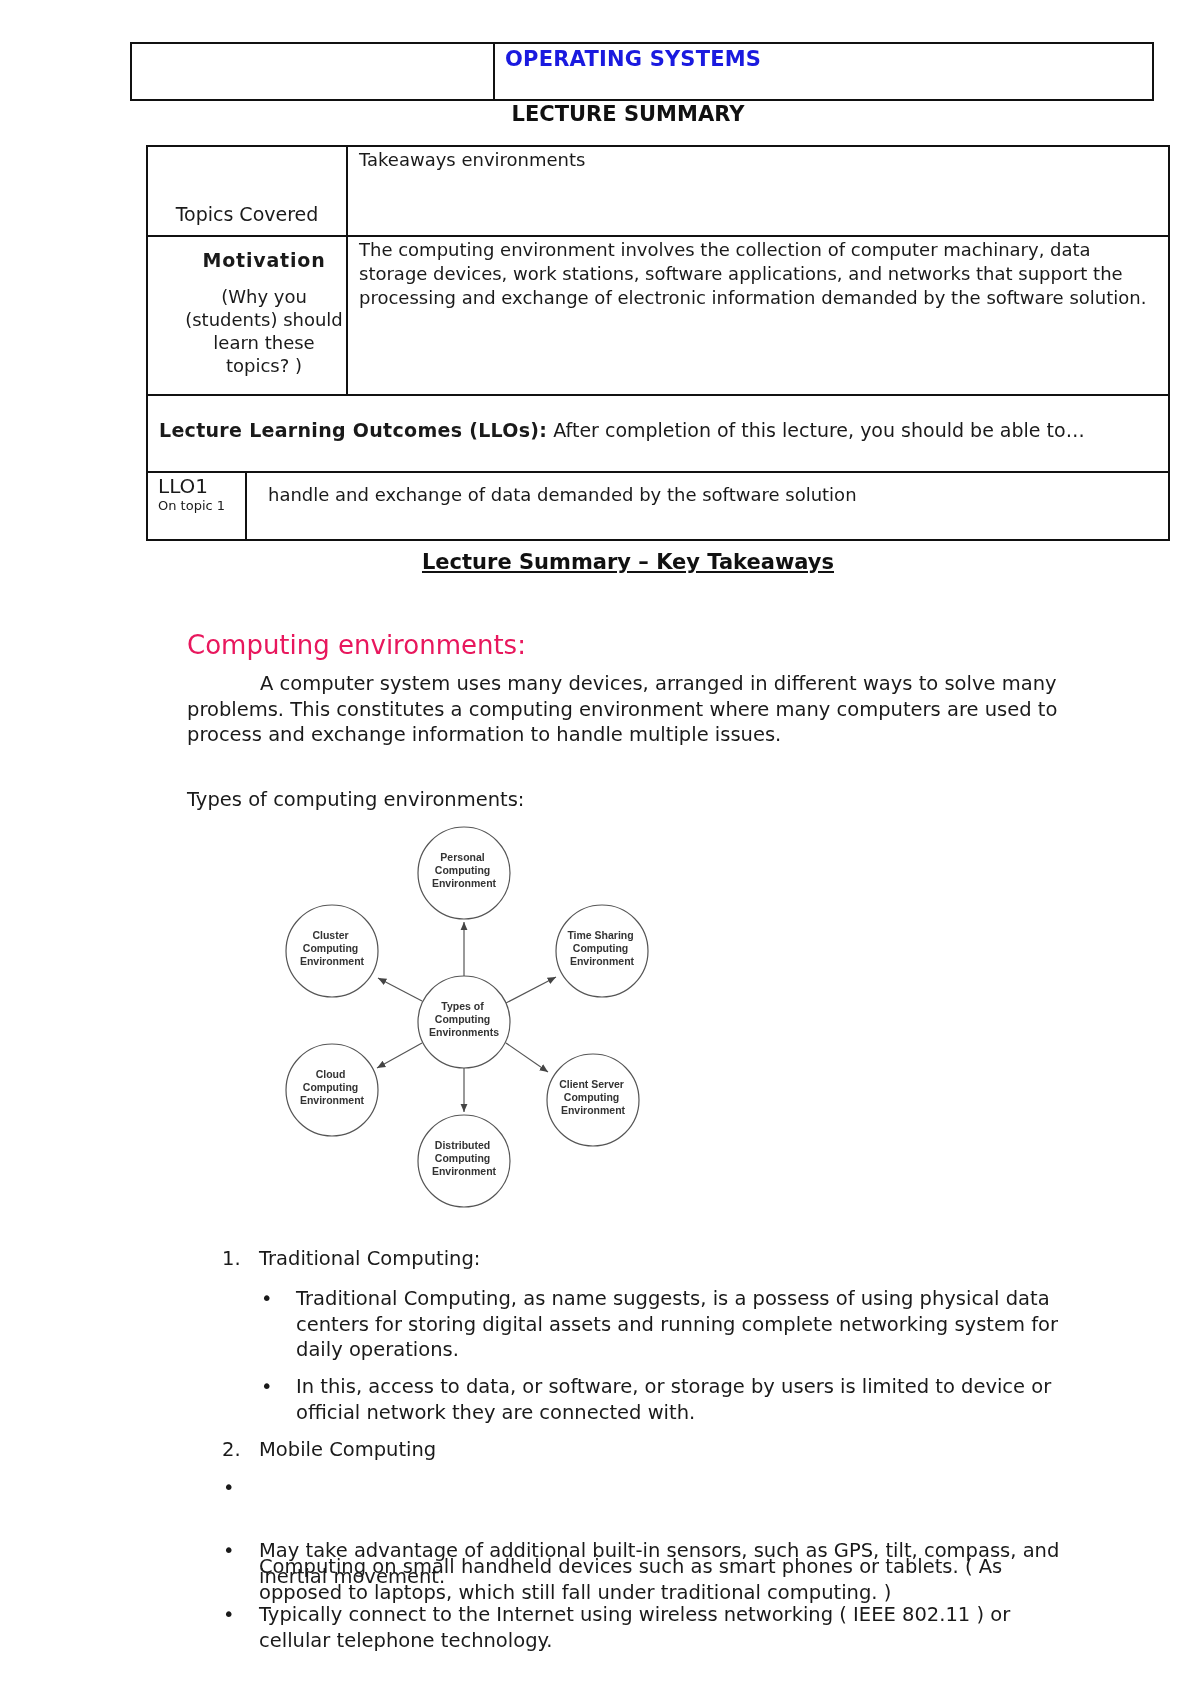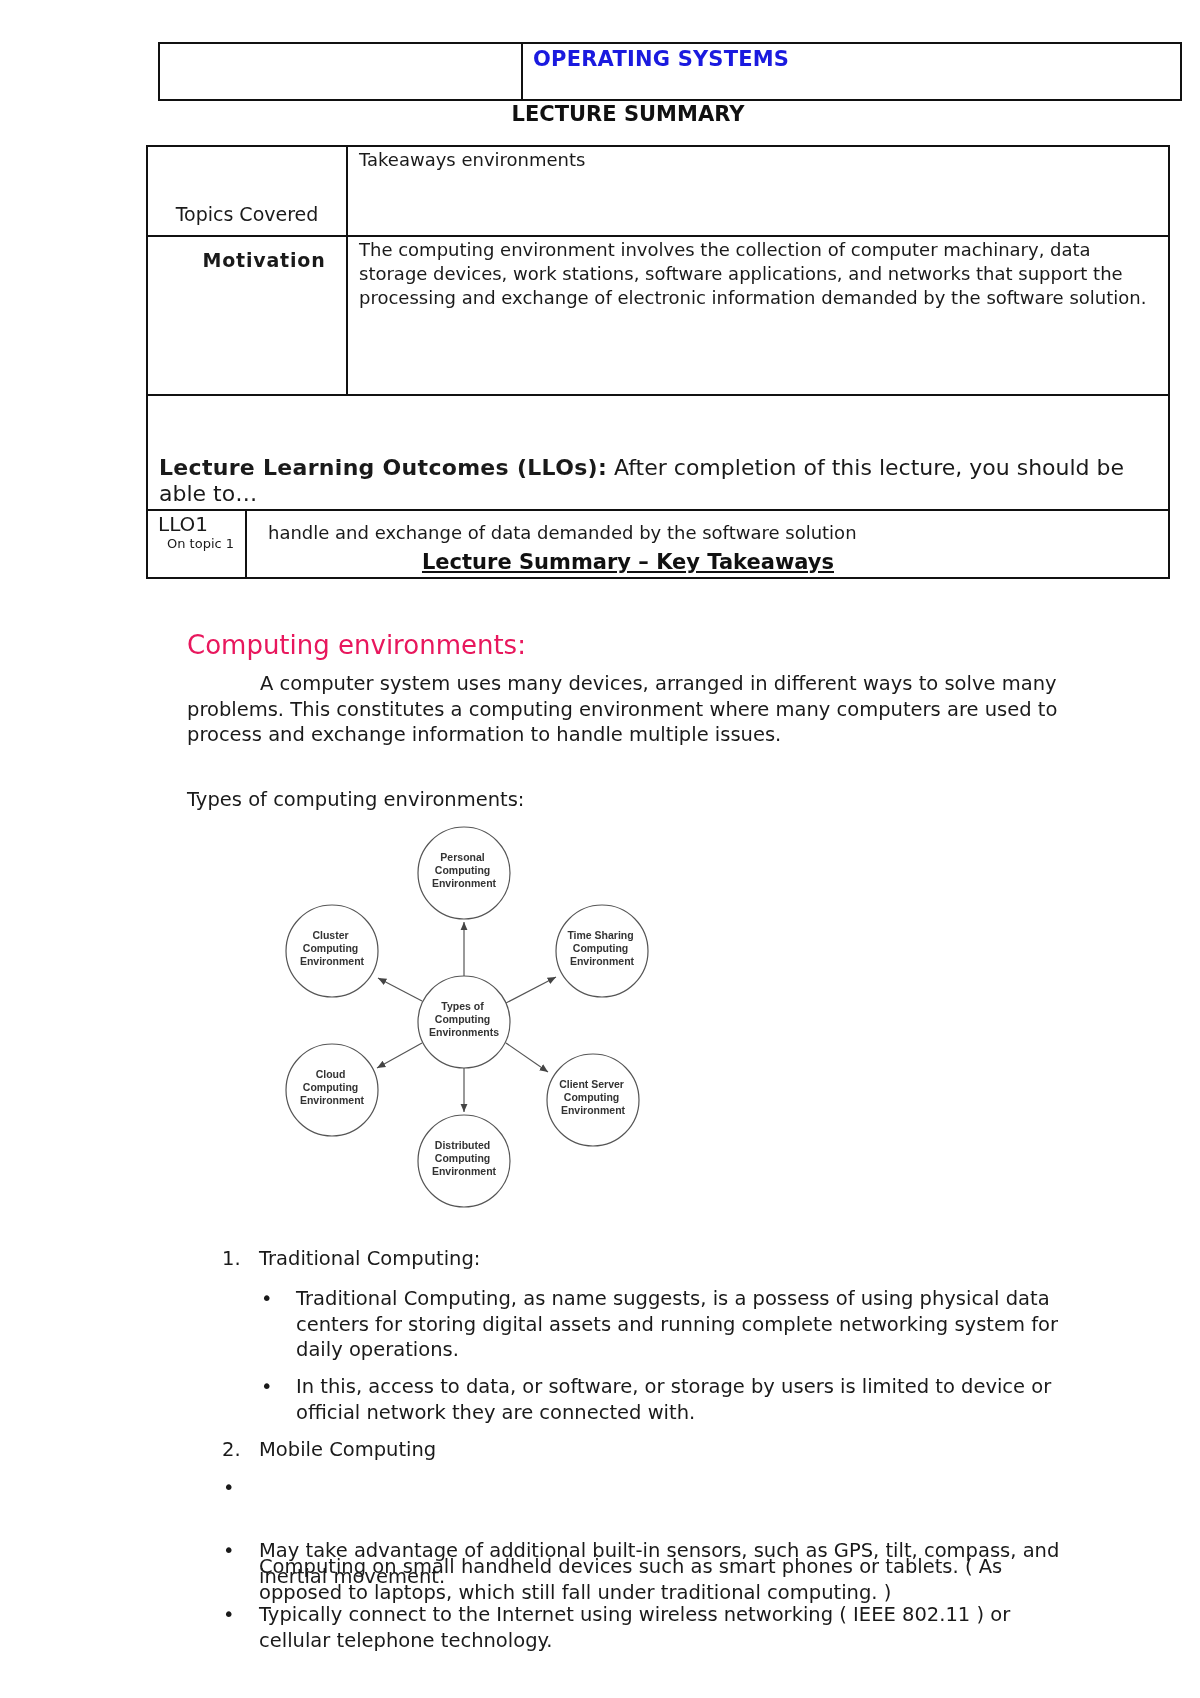--- a/index.html
+++ b/index.html
@@ -4,21 +4,21 @@
 <style>
   html, body { margin: 0; padding: 0; background: #ffffff; }
   body {
     width: 1200px; height: 1698px; position: relative; overflow: hidden;
     font-family: "DejaVu Sans", sans-serif; color: #1a1a1a;
   }
   .abs { position: absolute; }
 
   
   .hdr-table {
-    left: 158px; top: 42px; width: 1024px; height: 59px;
+    left: 130px; top: 42px; width: 1024px; height: 59px;
     border: 2px solid #111; box-sizing: border-box; display: flex;
   }
   .hdr-left { width: 361px; border-right: 2px solid #111; }
   .hdr-right { flex: 1; padding: 3px 10px; }
   .course-title { color: #1a1adf; font-weight: bold; font-size: 21px; letter-spacing: 0.2px; }
 
   .lecture-summary-title {
     left: 0; width: 1256px; top: 102px; text-align: center;
     font-weight: bold; font-size: 21px; color: #111;
   }
@@ -27,26 +27,26 @@
   .main-table { left: 146px; top: 145px; width: 1024px; border: 2px solid #111; box-sizing: border-box; }
   .row { display: flex; border-bottom: 2px solid #111; box-sizing: border-box; }
   .row:last-child { border-bottom: none; }
   .cell-left { width: 200px; border-right: 2px solid #111; box-sizing: border-box; }
   .cell-right { flex: 1; padding: 1px 11px; font-size: 18px; line-height: 24px; }
   .row-topics { height: 90px; }
   .row-topics .cell-left { display: flex; align-items: flex-end; justify-content: center; padding-bottom: 10px; font-size: 19px; }
   .row-motivation { height: 159px; }
   .row-motivation .cell-left { text-align: center; padding-top: 12px; font-size: 18px; line-height: 23px; padding-left: 34px; }
   .motivation-label { font-weight: bold; font-size: 19px; letter-spacing: 0.8px; margin-bottom: 13px; display: block; }
-  .row-llo-header { height: 77px; padding: 21px 11px; font-size: 22px; line-height: 26px; margin-top: 38px; }
+  .row-llo-header { height: 77px; padding: 21px 11px; font-size: 19px; line-height: 26px; }
   .llo-header-bold { font-weight: bold; letter-spacing: 0.3px; }
   .row-llo1 { height: 66px; gap: 10px; }
   .row-llo1 .cell-left { width: 99px; padding: 1px 10px; }
   .llo1-code { font-size: 20px; font-weight: 500; display: block; line-height: 24px; }
-  .llo1-topic { font-size: 13px; line-height: 16px; display: block; margin-left: 9px; }
+  .llo1-topic { font-size: 13px; line-height: 16px; display: block; }
   .row-llo1 .cell-right { padding-top: 10px; font-size: 18px; }
 
   .key-takeaways {
     left: 0; width: 1256px; top: 550px; text-align: center;
     font-weight: bold; font-size: 21px; text-decoration: underline; color: #111;
   }
 
   .section-heading { left: 187px; top: 630px; color: #e8175d; font-size: 26px; }
 
   .intro-para {
@@ -82,20 +82,21 @@
 <div class="abs lecture-summary-title">LECTURE SUMMARY</div>
 
 <div class="abs main-table">
   <div class="row row-topics">
     <div class="cell-left">Topics Covered</div>
     <div class="cell-right">Takeaways environments</div>
   </div>
   <div class="row row-motivation">
     <div class="cell-left">
       <span class="motivation-label">Motivation</span>
+      <span>(Why you (students) should learn these topics? )</span>
     </div>
     <div class="cell-right">The computing environment involves the collection of computer machinary, data storage devices, work stations, software applications, and networks that support the processing and exchange of electronic information demanded by the software solution.</div>
   </div>
   <div class="row row-llo-header">
     <div>
       <span class="llo-header-bold">Lecture Learning Outcomes (LLOs):</span><span> After completion of this lecture, you should be able to…</span>
     </div>
   </div>
   <div class="row row-llo1">
     <div class="cell-left">

